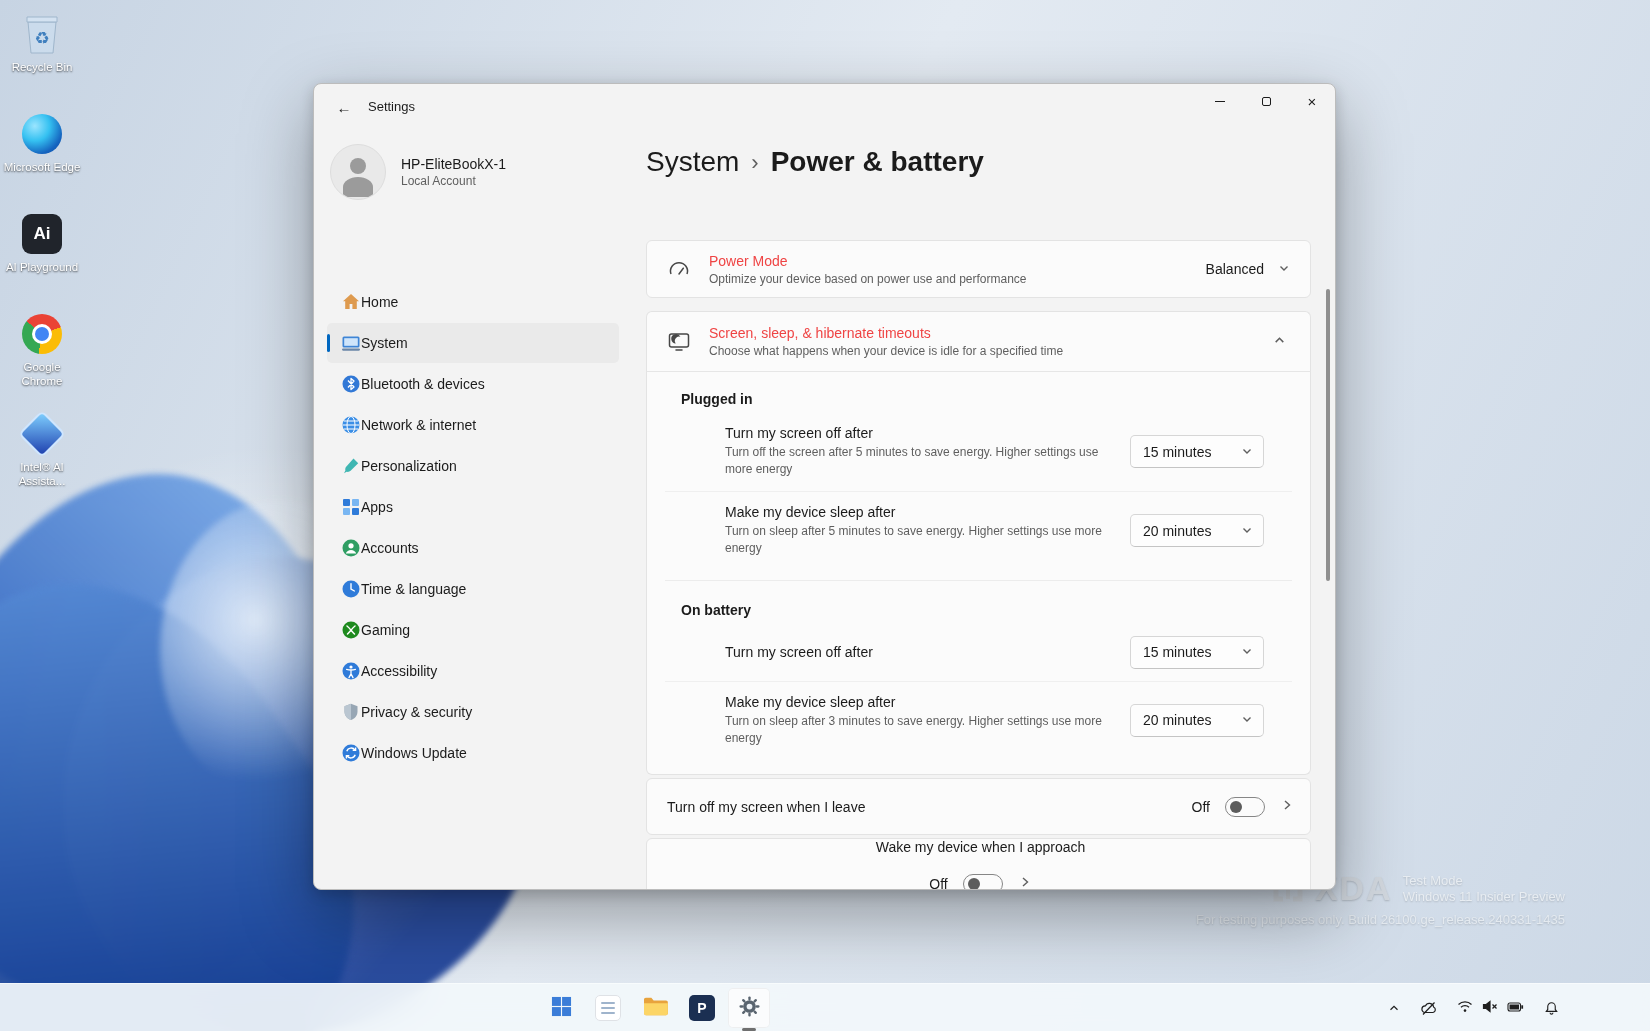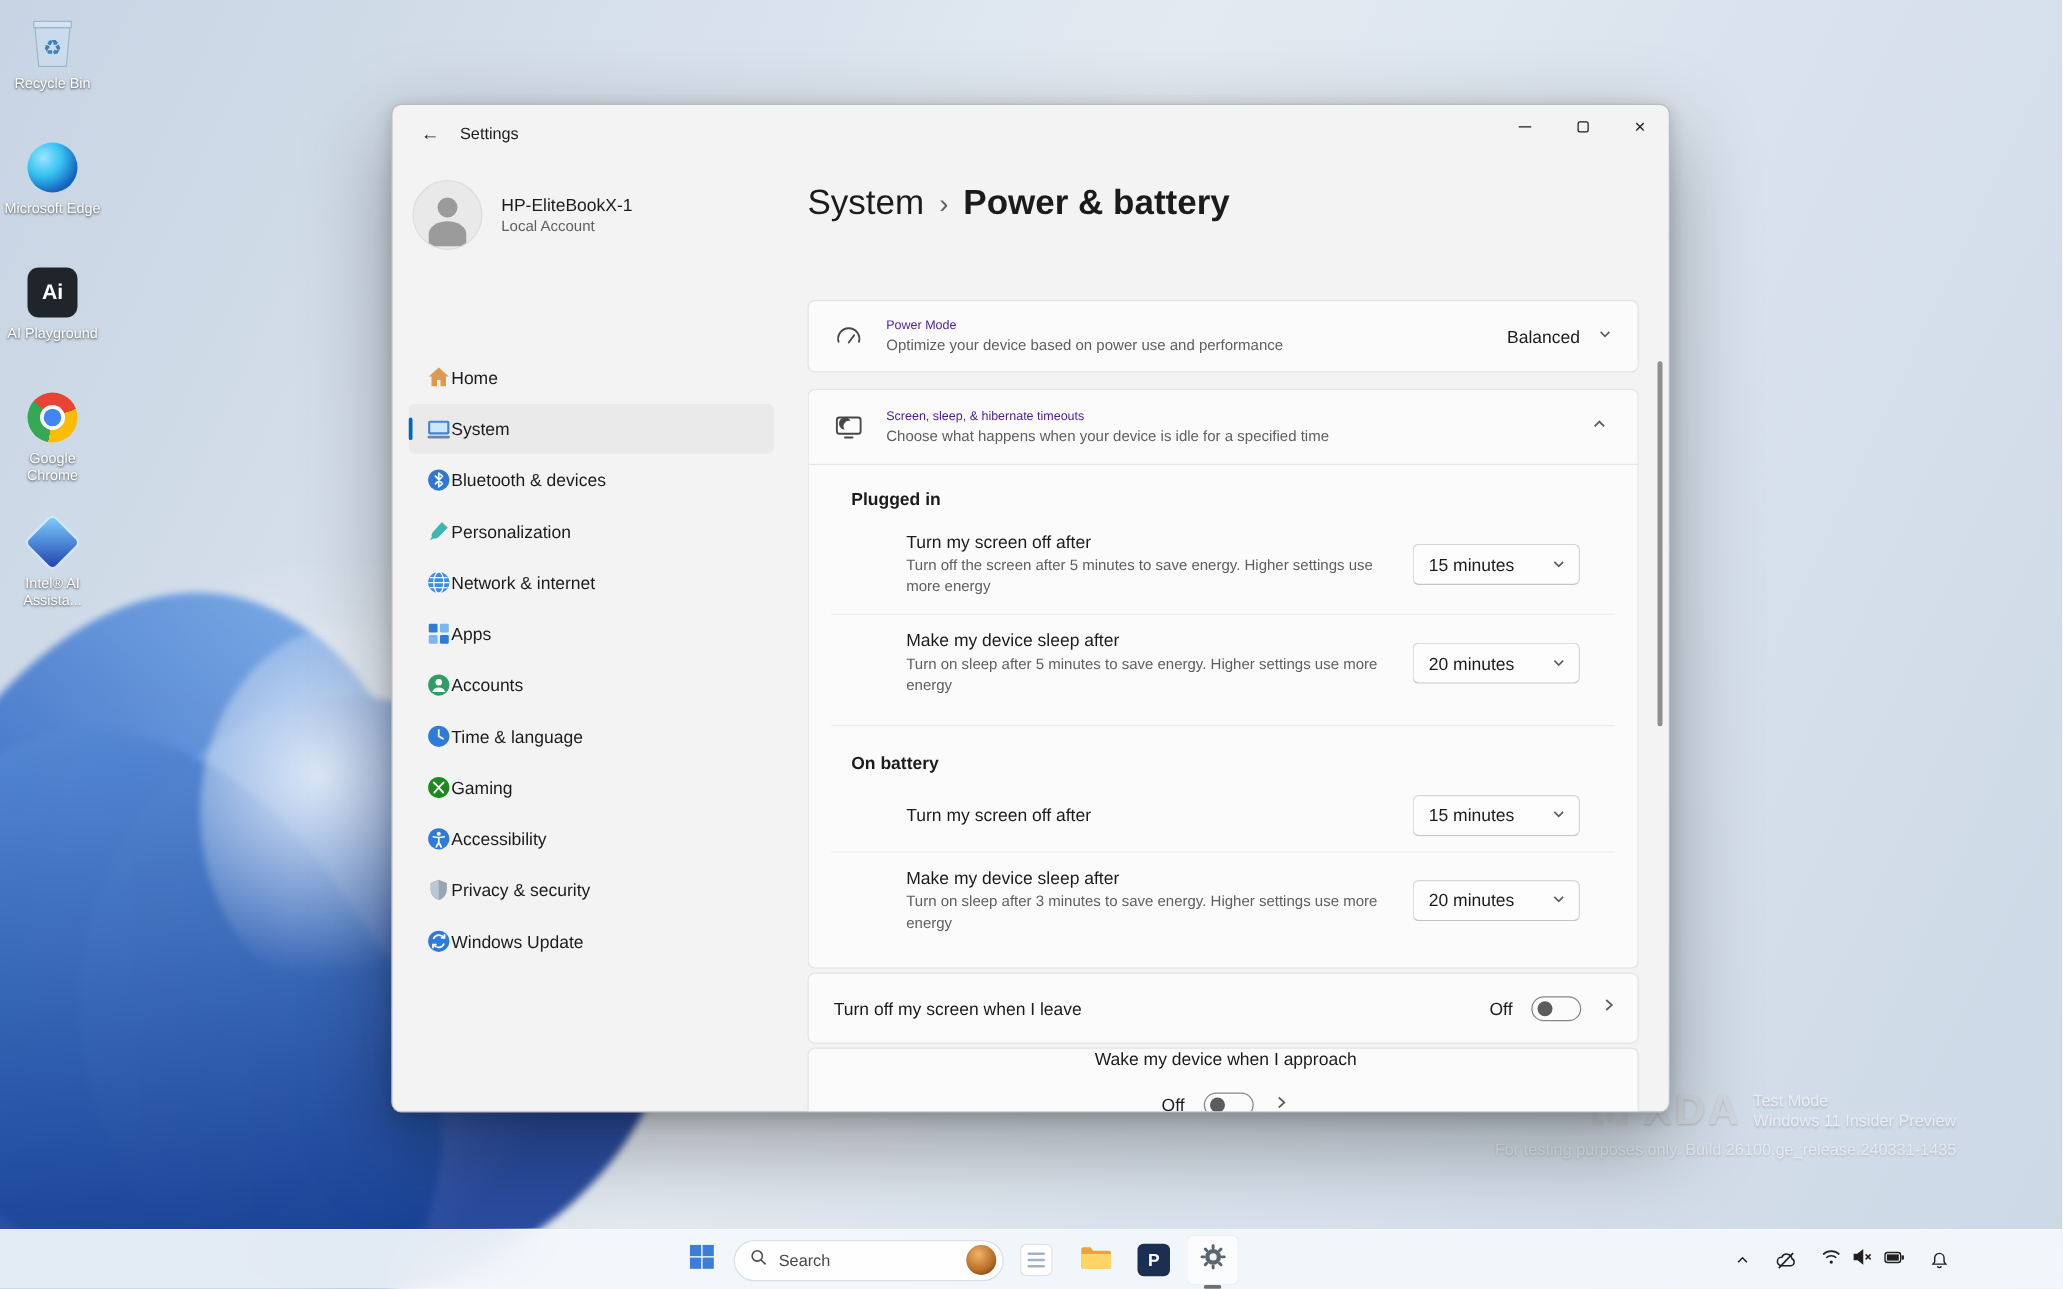--- a/index.html
+++ b/index.html
@@ -91,21 +91,21 @@
   
   .main { position:absolute; left:332px; top:46px; width:665px; }
   .breadcrumb { position:absolute; left:0; top:16px; display:flex; align-items:center; gap:12px; }
   .bc-parent { font-size:28px; font-weight:400; color:#1b1b1b; cursor:pointer; }
   .bc-sep { font-size:22px; color:#5f5f5f; padding-top:2px; }
   .bc-current { font-size:28px; font-weight:600; color:#1b1b1b; }
   .card { position:absolute; left:0; width:665px; background:#fbfbfb; border:1px solid #e3e3e3; border-radius:6px; }
   .pm-card { top:110px; height:58px; display:flex; align-items:center; padding:0 20px; }
   .card-icon { width:34px; display:flex; align-items:center; }
   .card-text { margin-left:8px; }
-  .card-title { font-size:10px; color:#4c1d95; }
+  .card-title { font-size:14px; color:#ef4444; }
   .card-desc { font-size:12px; color:#5f5f5f; margin-top:3px; }
   .pm-right { margin-left:auto; display:flex; align-items:center; gap:14px; cursor:pointer; }
   .pm-value { font-size:14px; color:#1b1b1b; }
 
   .exp-header { top:181px; height:60px; border-radius:6px 6px 0 0; display:flex; align-items:center;
                 padding:0 20px; border-bottom:none; cursor:pointer; }
   .exp-chevron { margin-left:auto; padding-right:4px; }
   .exp-body { top:241px; height:404px; border-radius:0 0 6px 6px; border-top:1px solid #e6e6e6; overflow:hidden;
               padding:0 18px; }
   .group-heading { padding:19px 0 6px 16px; font-size:14px; font-weight:700; color:#1b1b1b; }
@@ -275,34 +275,34 @@
             <svg width="20" height="20" viewBox="0 0 20 20">
                 <circle cx="10" cy="10" r="8.5" fill="#3178d6"></circle>
                 <path d="M7 6.5 13 13l-3 2.5v-11L13 7 7 13.5" stroke="#fff" stroke-width="1.3" fill="none" stroke-linejoin="round"></path>
               </svg>
           </span>
           <span class="nav-label">Bluetooth &amp; devices</span>
         </div>
         <div class="nav-item">
           <span class="nav-ic">
             <svg width="20" height="20" viewBox="0 0 20 20">
-                <path d="M12.5 2.5 17.2 7.2l-7.6 7.6c-1 1-2.6 1.4-4 1L3 17.2l1.4-2.6c-.4-1.4 0-3 1-4z" fill="#3fb6b2"></path>
-              </svg>
-          </span>
-          <span class="nav-label">Personalization</span>
-        </div>
-        <div class="nav-item">
-          <span class="nav-ic">
-            <svg width="20" height="20" viewBox="0 0 20 20">
                 <circle cx="10" cy="10" r="8.5" fill="#3a8ee6"></circle>
                 <ellipse cx="10" cy="10" rx="4" ry="8.5" fill="none" stroke="#fff"></ellipse>
                 <path d="M1.8 10h16.4M3 6h14M3 14h14" stroke="#fff" fill="none"></path>
               </svg>
           </span>
           <span class="nav-label">Network &amp; internet</span>
+        </div>
+        <div class="nav-item">
+          <span class="nav-ic">
+            <svg width="20" height="20" viewBox="0 0 20 20">
+                <path d="M12.5 2.5 17.2 7.2l-7.6 7.6c-1 1-2.6 1.4-4 1L3 17.2l1.4-2.6c-.4-1.4 0-3 1-4z" fill="#3fb6b2"></path>
+              </svg>
+          </span>
+          <span class="nav-label">Personalization</span>
         </div>
         <div class="nav-item">
           <span class="nav-ic">
             <svg width="20" height="20" viewBox="0 0 20 20">
                 <rect x="2" y="2" width="7" height="7" rx="1" fill="#2f7bd9"></rect>
                 <rect x="11" y="2" width="7" height="7" rx="1" fill="#79b6f2"></rect>
                 <rect x="2" y="11" width="7" height="7" rx="1" fill="#79b6f2"></rect>
                 <rect x="11" y="11" width="7" height="7" rx="1" fill="#2f7bd9"></rect>
               </svg>
           </span>
@@ -507,30 +507,20 @@
     <div class="tb-center">
       <div class="tb-btn">
         <span>
           <svg width="21" height="21" viewBox="0 0 22 22">
               <rect x="1" y="1" width="9.4" height="9.4" fill="#3b7dd8"></rect>
               <rect x="11.6" y="1" width="9.4" height="9.4" fill="#3b7dd8"></rect>
               <rect x="1" y="11.6" width="9.4" height="9.4" fill="#3b7dd8"></rect>
               <rect x="11.6" y="11.6" width="9.4" height="9.4" fill="#3b7dd8"></rect>
             </svg>
         </span>
-      </div>
-      <div class="search-pill">
-        <span>
-          <svg width="14" height="14" viewBox="0 0 15 15" fill="none" stroke="#4a4a4a" stroke-width="1.3">
-              <circle cx="6.2" cy="6.2" r="4.4"></circle>
-              <line x1="9.6" y1="9.6" x2="13.4" y2="13.4"></line>
-            </svg>
-        </span>
-        <span class="sp-label">Search</span>
-        <span class="sp-orb"></span>
       </div>
       <div class="tb-btn">
         <span class="app-white">
             <i></i>
             <i></i>
             <i></i>
           </span>
       </div>
       <div class="tb-btn">
         <span>

